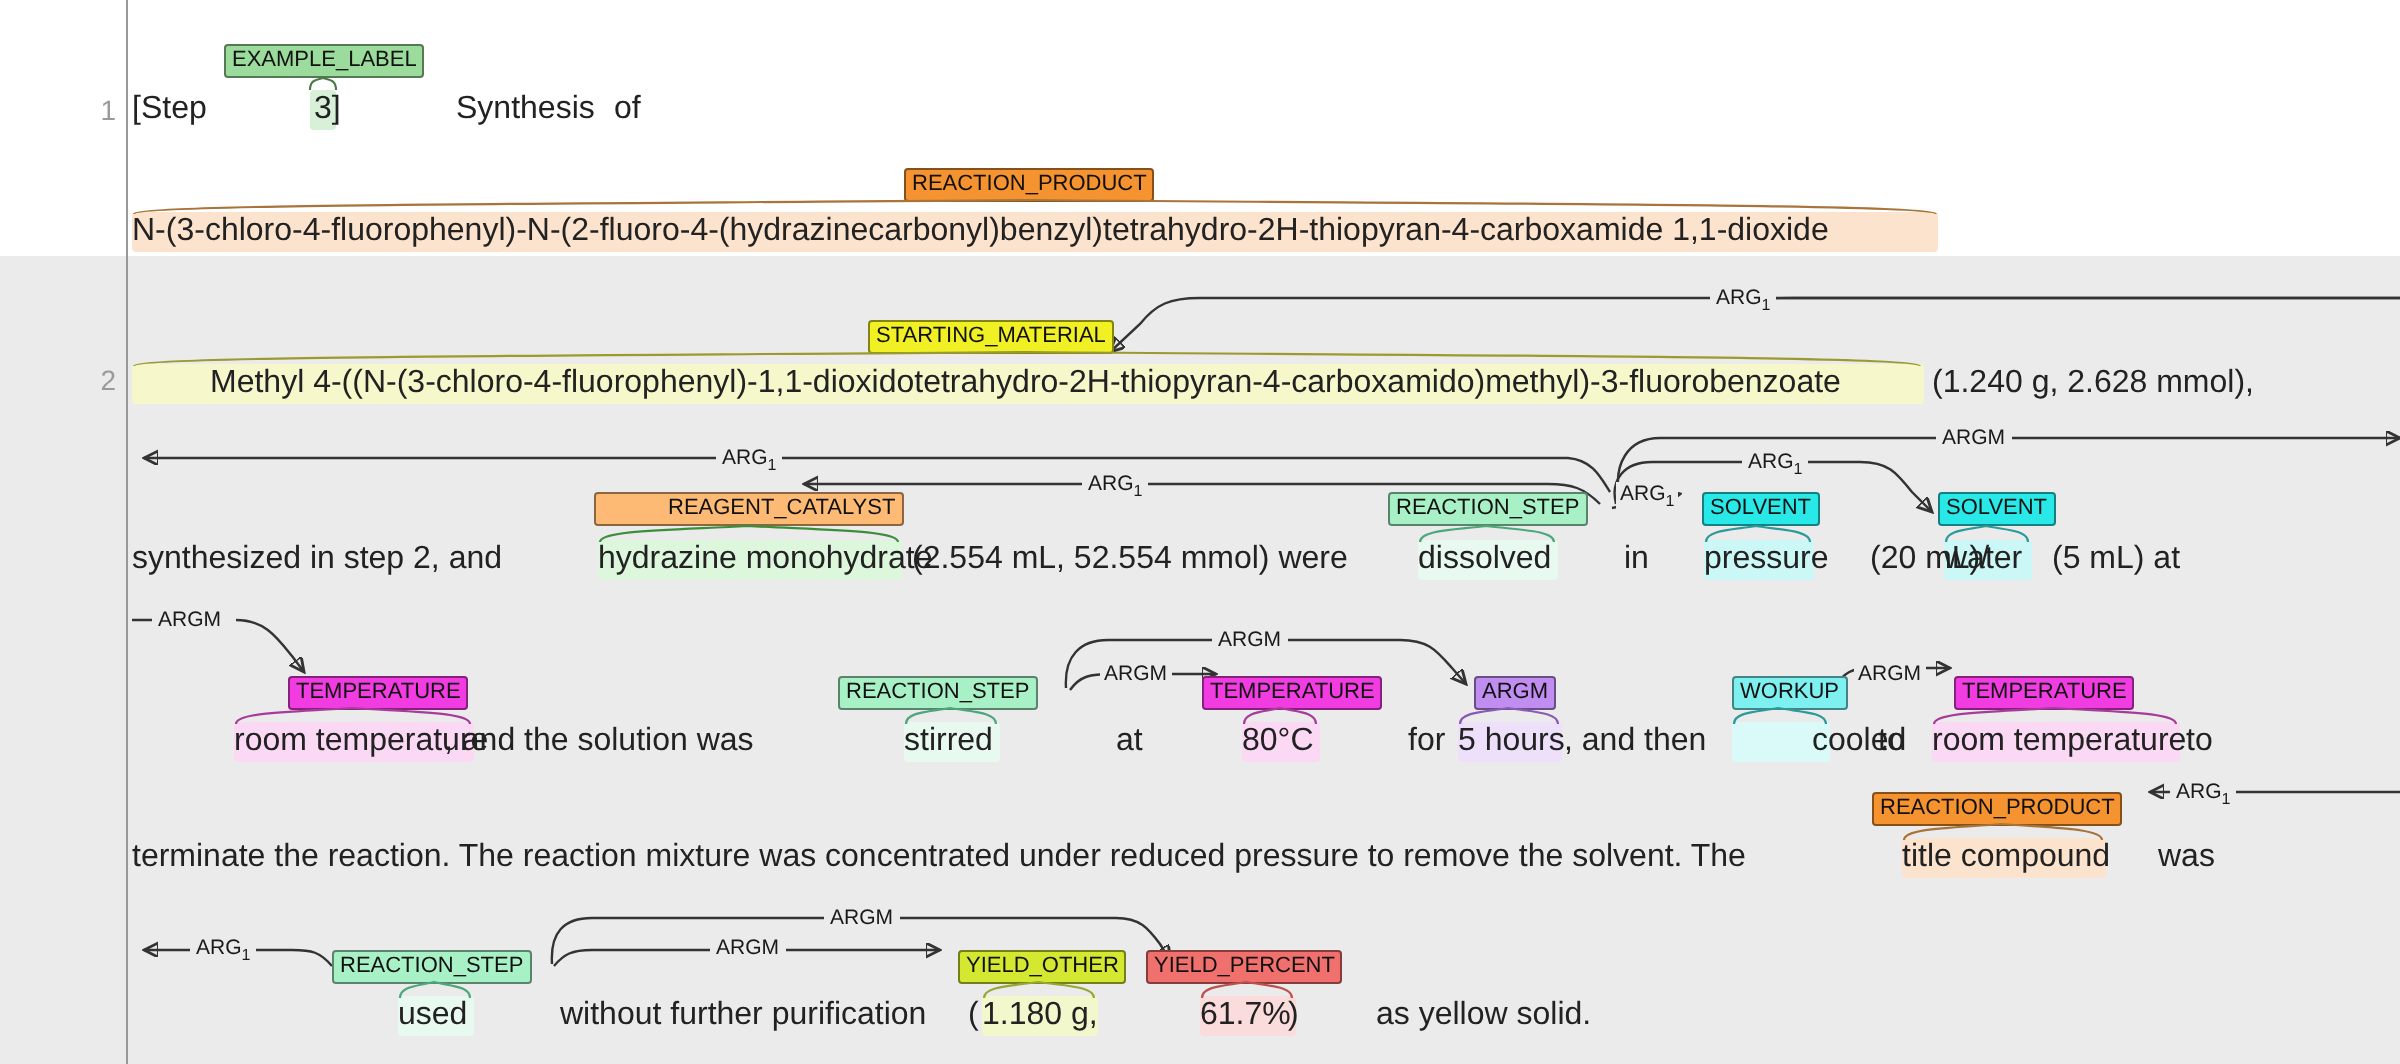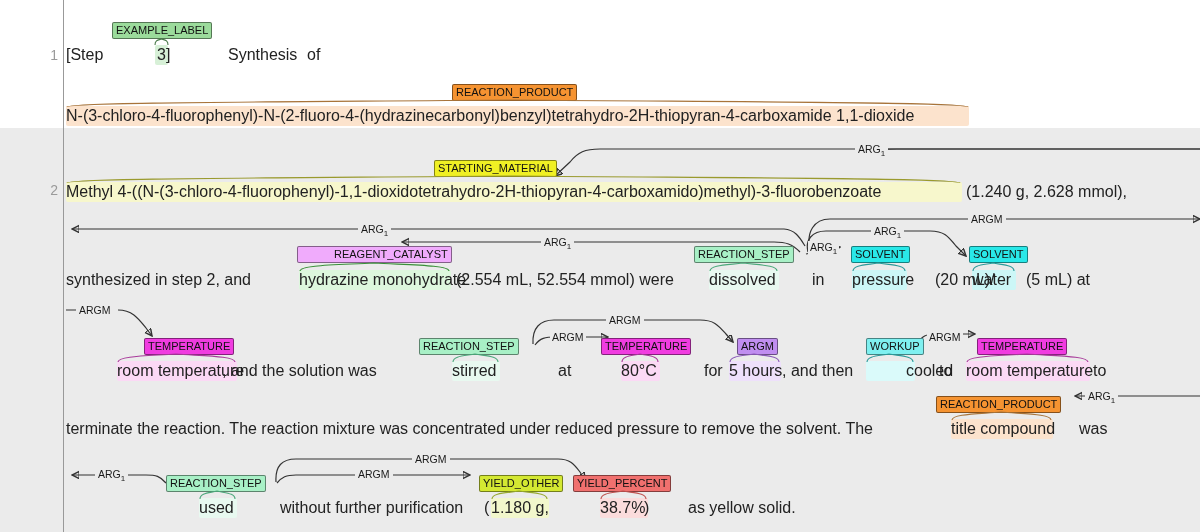--- a/index.html
+++ b/index.html
@@ -123,31 +123,31 @@
       <path class="bracepath" stroke="#a8743a" d="M1,8 C1,3 220,3 450,1 C680,3 902,3 902,8"></path>
     </svg>
   <div class="tok" style="left:66px;top:107px;">N-(3-chloro-4-fluorophenyl)-N-(2-fluoro-4-(hydrazinecarbonyl)benzyl)tetrahydro-2H-thiopyran-4-carboxamide 1,1-dioxide</div>
 
   <div class="rownum" style="left:38px;top:182px;">2</div>
   <div class="hl" style="left:66px;top:182px;width:896px;height:20px;background:#f7f7cc;"></div>
   <div class="chip" style="left:434px;top:160px;background:#f0f024;">STARTING_MATERIAL</div>
   <svg class="brace" style="left:66px;top:175px;" width="896" height="9">
       <path class="bracepath" stroke="#9a9a2e" d="M1,8 C1,3 220,3 448,1 C676,3 894,3 894,8"></path>
     </svg>
-  <div class="tok" style="left:66px;top:183px;">Methyl 4-((N-(3-chloro-4-fluorophenyl)-1,1-dioxidotetrahydro-2H-thiopyran-4-carboxamido)methyl)-3-fluorobenzoate</div>
+  <div class="tok" style="left:66px;top:183px;padding-left:39px;">Methyl 4-((N-(3-chloro-4-fluorophenyl)-1,1-dioxidotetrahydro-2H-thiopyran-4-carboxamido)methyl)-3-fluorobenzoate</div>
   <div class="tok" style="left:966px;top:183px;">(1.240 g, 2.628 mmol),</div>
 
   <div class="rel" style="left:855px;top:143px;background:#ebebeb;padding:0 3px;">ARG<sub>1</sub></div>
 
   <div class="hl" style="left:299px;top:270px;width:152px;height:20px;background:#ddf7dd;"></div>
   <div class="hl" style="left:709px;top:270px;width:70px;height:20px;background:#e8f9f0;"></div>
   <div class="hl" style="left:852px;top:270px;width:55px;height:20px;background:#ccf7f7;"></div>
   <div class="hl" style="left:972px;top:270px;width:44px;height:20px;background:#ccf7f7;"></div>
 
-  <div class="chip" style="left:297px;top:246px;background:#f0abfc;padding-left:36px;">REAGENT_CATALYST</div>
+  <div class="chip" style="left:297px;top:246px;background:#fdba74;padding-left:36px;">REAGENT_CATALYST</div>
   <div class="chip" style="left:694px;top:246px;background:#a8f0c6;">REACTION_STEP</div>
   <div class="chip" style="left:851px;top:246px;background:#29e8e8;">SOLVENT</div>
   <div class="chip" style="left:969px;top:246px;background:#29e8e8;">SOLVENT</div>
 
   <svg class="brace" style="left:299px;top:262px;" width="152" height="10">
       <path class="bracepath" stroke="#3a8f3a" d="M1,9 C1,3 38,3 75,1 C112,3 150,3 150,9"></path>
     </svg>
   <svg class="brace" style="left:709px;top:262px;" width="70" height="10">
       <path class="bracepath" stroke="#4aa87a" d="M1,9 C1,3 18,3 34,1 C50,3 68,3 68,9"></path>
     </svg>
@@ -252,21 +252,21 @@
       <path class="bracepath" stroke="#96a82e" d="M1,9 C1,3 15,3 28,1 C41,3 56,3 56,9"></path>
     </svg>
   <svg class="brace" style="left:600px;top:490px;" width="48" height="10">
       <path class="bracepath" stroke="#c0504e" d="M1,9 C1,3 12,3 23,1 C34,3 46,3 46,9"></path>
     </svg>
 
   <div class="tok" style="left:199px;top:499px;">used</div>
   <div class="tok" style="left:280px;top:499px;">without further purification</div>
   <div class="tok" style="left:484px;top:499px;">(</div>
   <div class="tok" style="left:491px;top:499px;">1.180 g,</div>
-  <div class="tok" style="left:600px;top:499px;">38.7%</div>
+  <div class="tok" style="left:600px;top:499px;">61.7%</div>
   <div class="tok" style="left:644px;top:499px;">)</div>
   <div class="tok" style="left:688px;top:499px;">as yellow solid.</div>
 
   <div class="rel" style="left:95px;top:468px;background:#ebebeb;padding:0 3px;">ARG<sub>1</sub></div>
   <div class="rel" style="left:355px;top:468px;background:#ebebeb;padding:0 3px;">ARGM</div>
   <div class="rel" style="left:412px;top:453px;background:#ebebeb;padding:0 3px;">ARGM</div>
 
 </div>
 
 </body></html>

